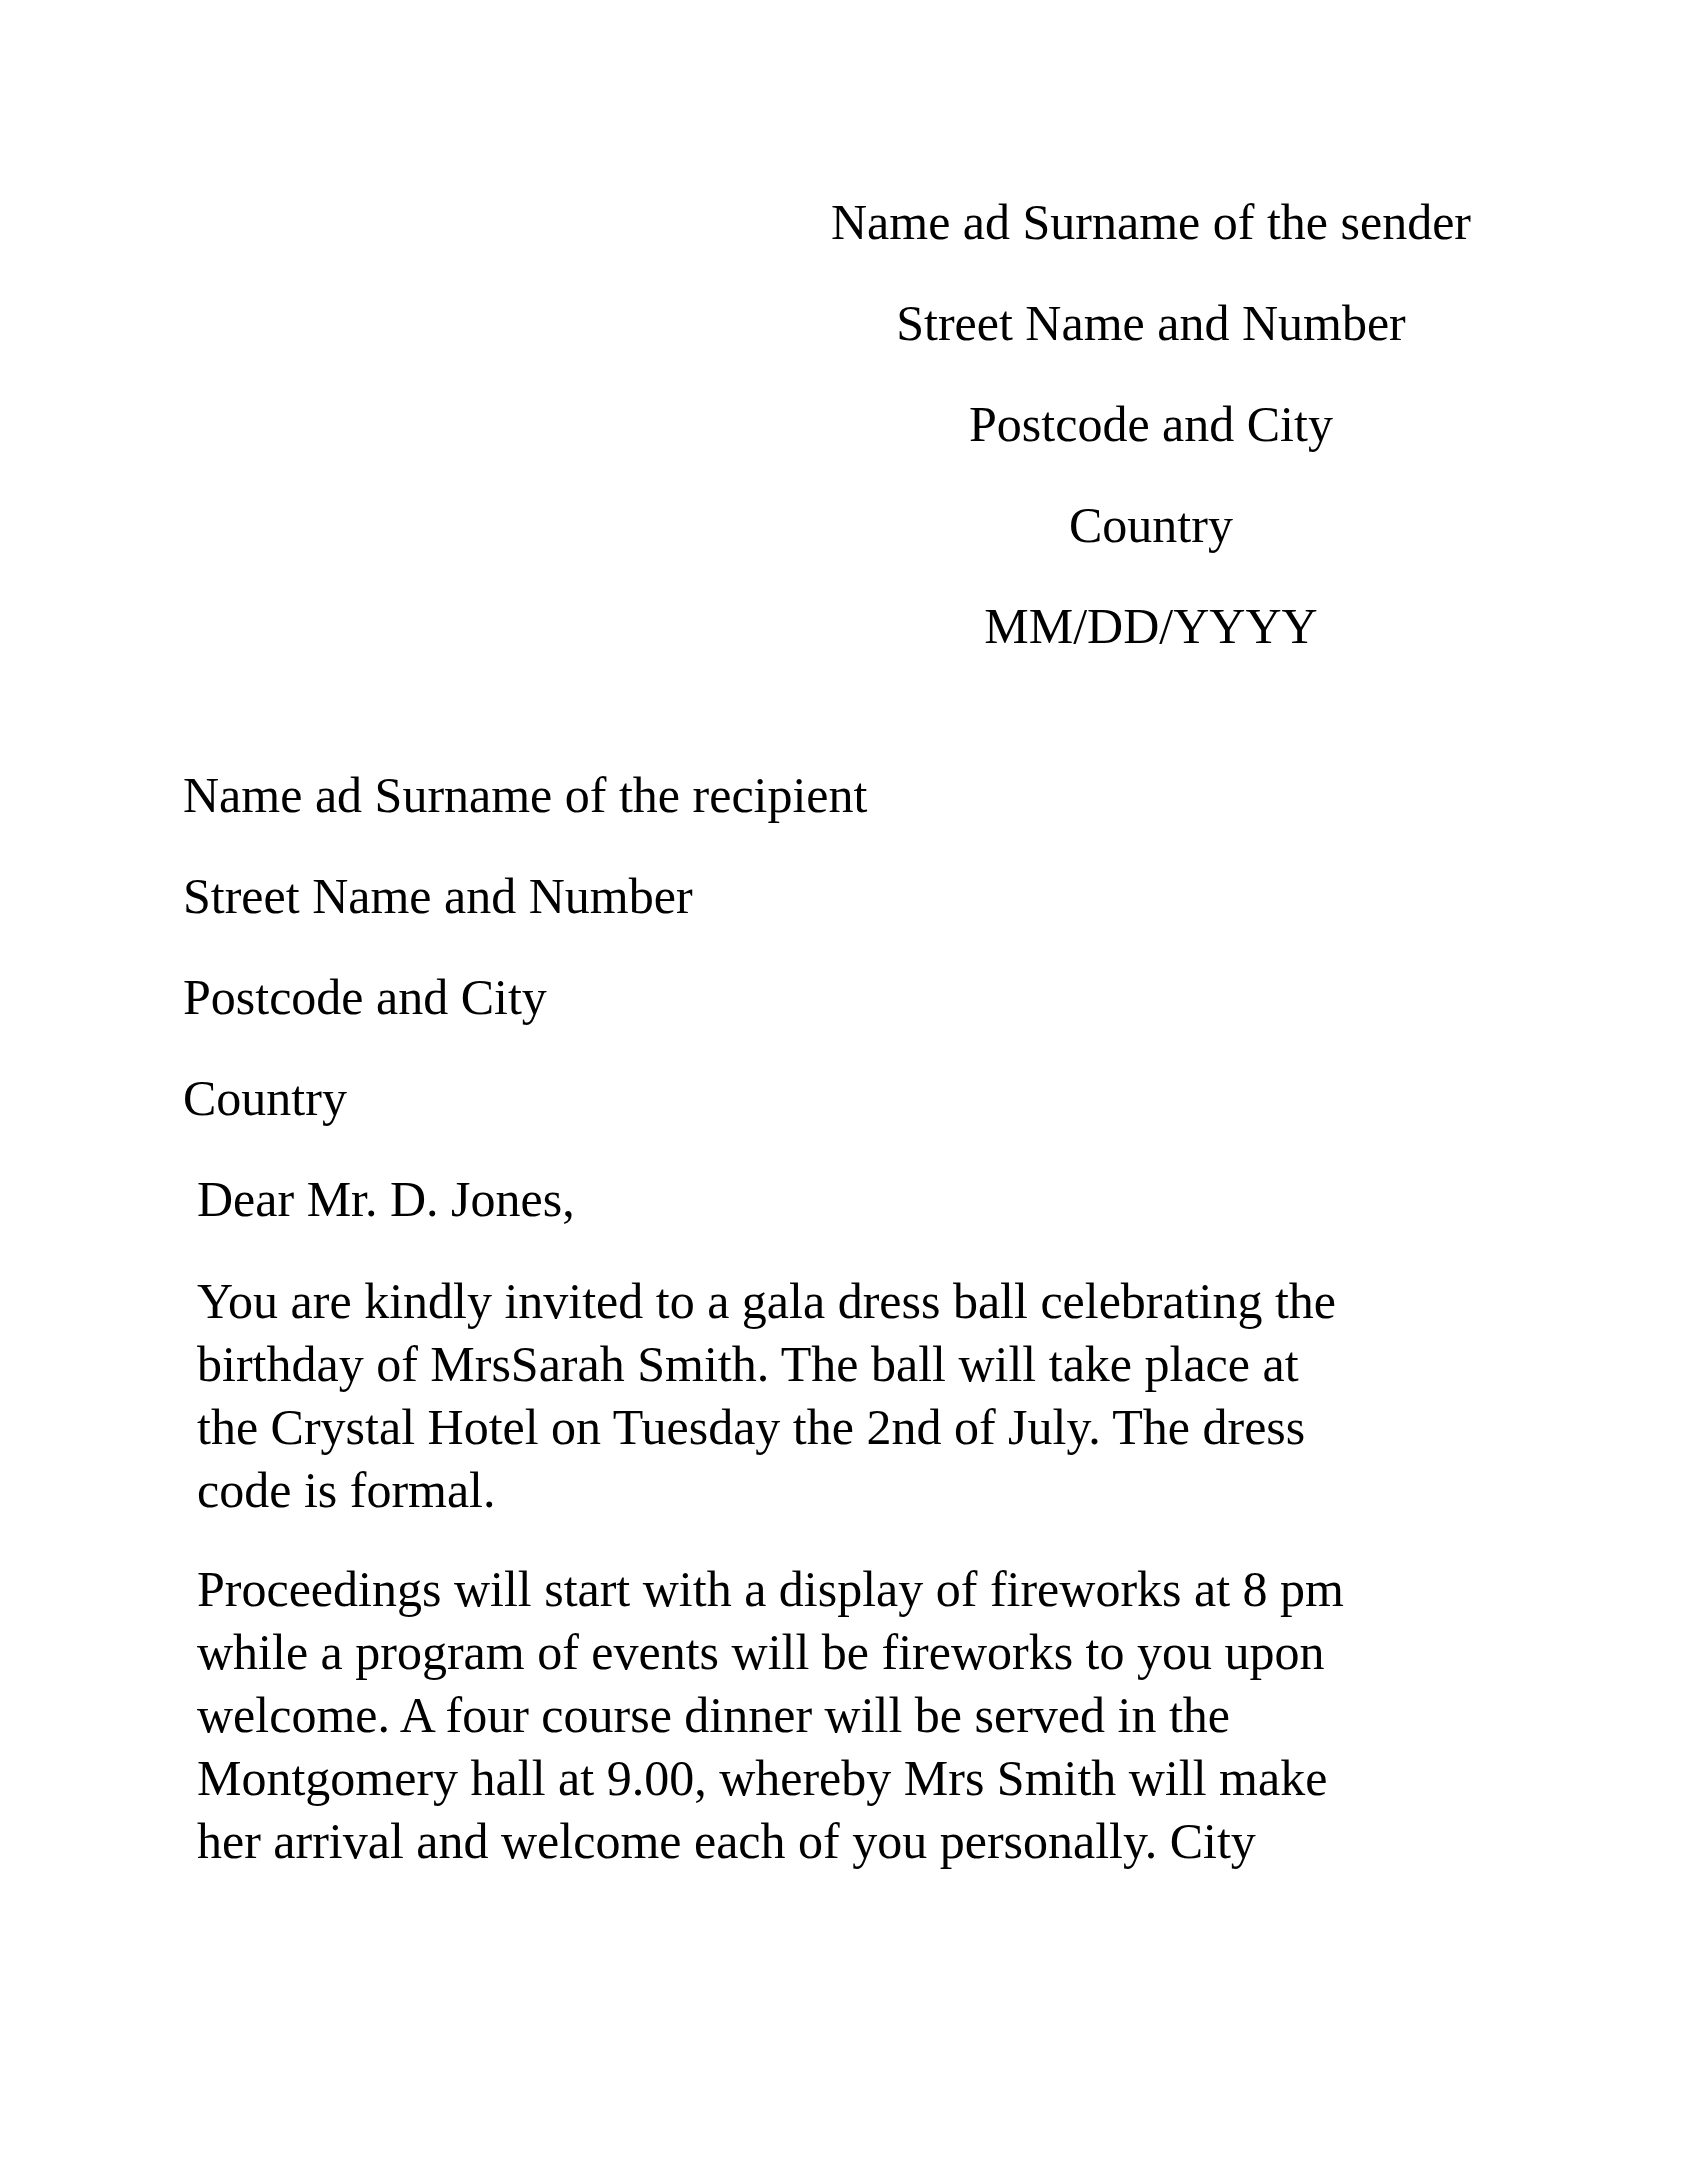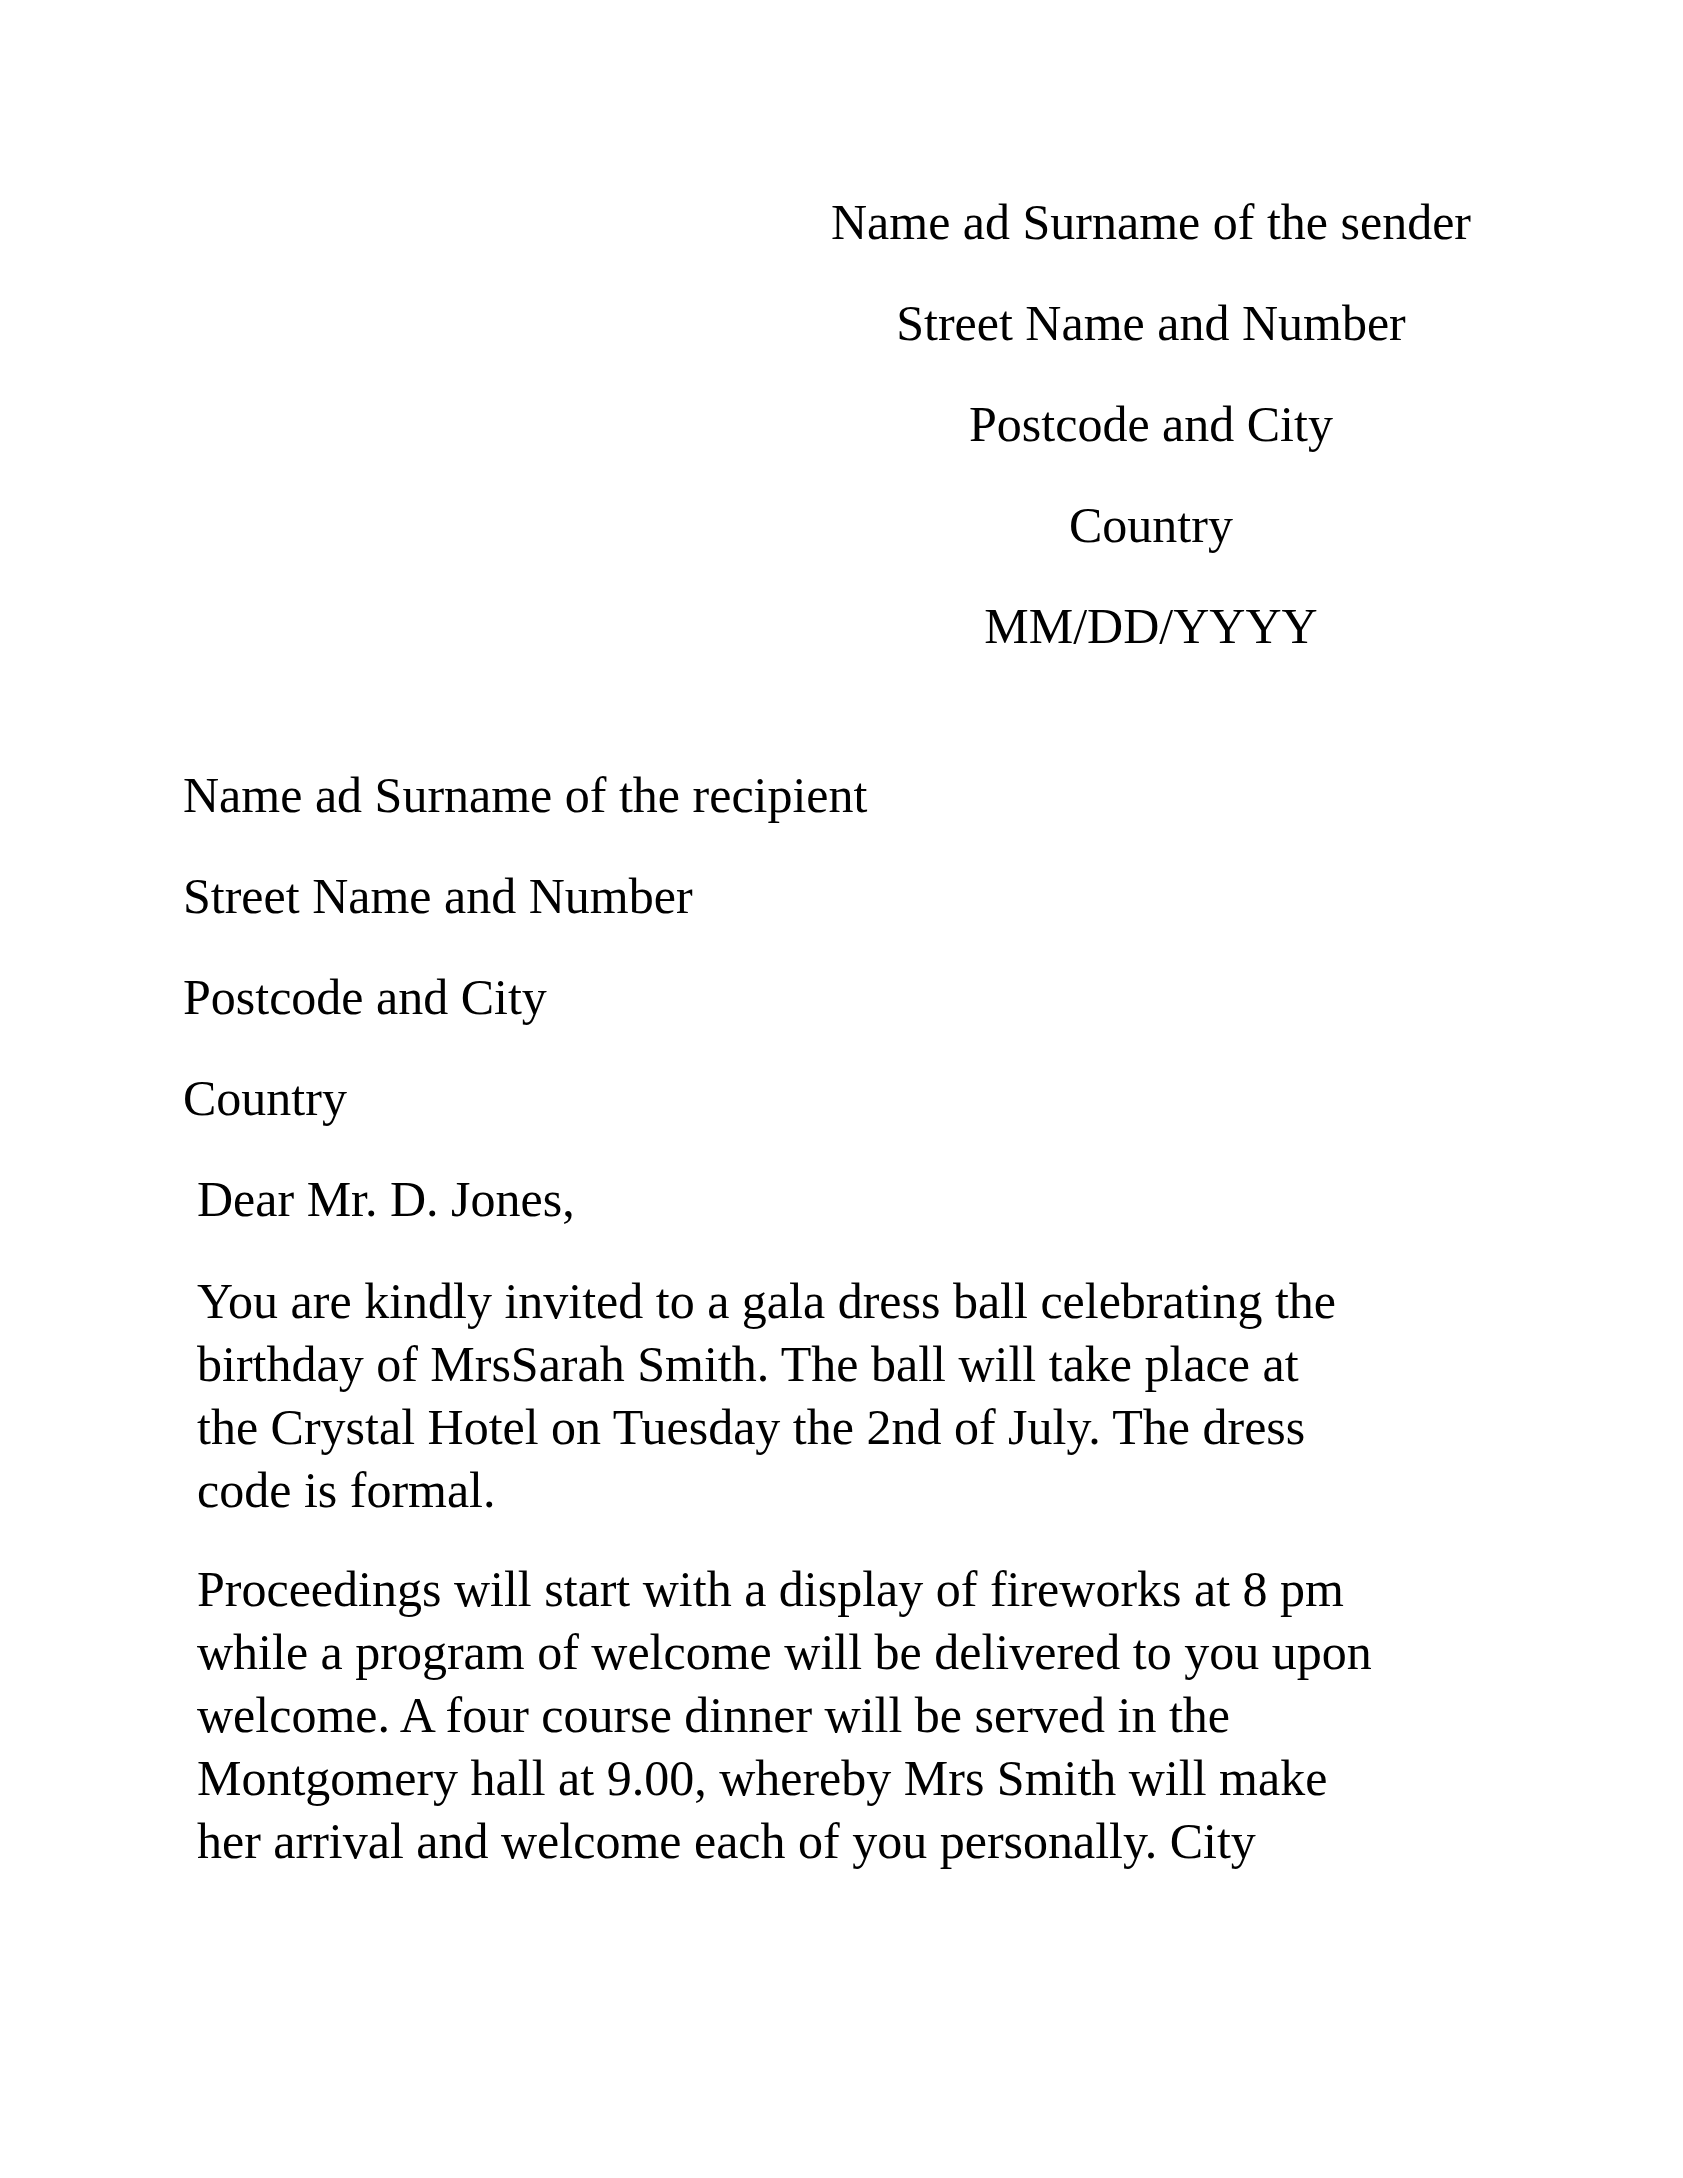--- a/index.html
+++ b/index.html
@@ -39,18 +39,18 @@
 
 <div class="para" id="p1">
   <span class="pl">You are kindly invited to a gala dress ball celebrating the</span>
   <span class="pl">birthday of MrsSarah Smith. The ball will take place at</span>
   <span class="pl">the Crystal Hotel on Tuesday the 2nd of July. The dress</span>
   <span class="pl">code is formal.</span>
 </div>
 
 <div class="para" id="p2">
   <span class="pl">Proceedings will start with a display of fireworks at 8 pm</span>
-  <span class="pl">while a program of welcome will be delivered to you upon</span>
+  <span class="pl">while a program of events will be fireworks to you upon</span>
   <span class="pl">welcome. A four course dinner will be served in the</span>
   <span class="pl">Montgomery hall at 9.00, whereby Mrs Smith will make</span>
   <span class="pl">her arrival and welcome each of you personally. City</span>
 </div>
 
 
 </body></html>

